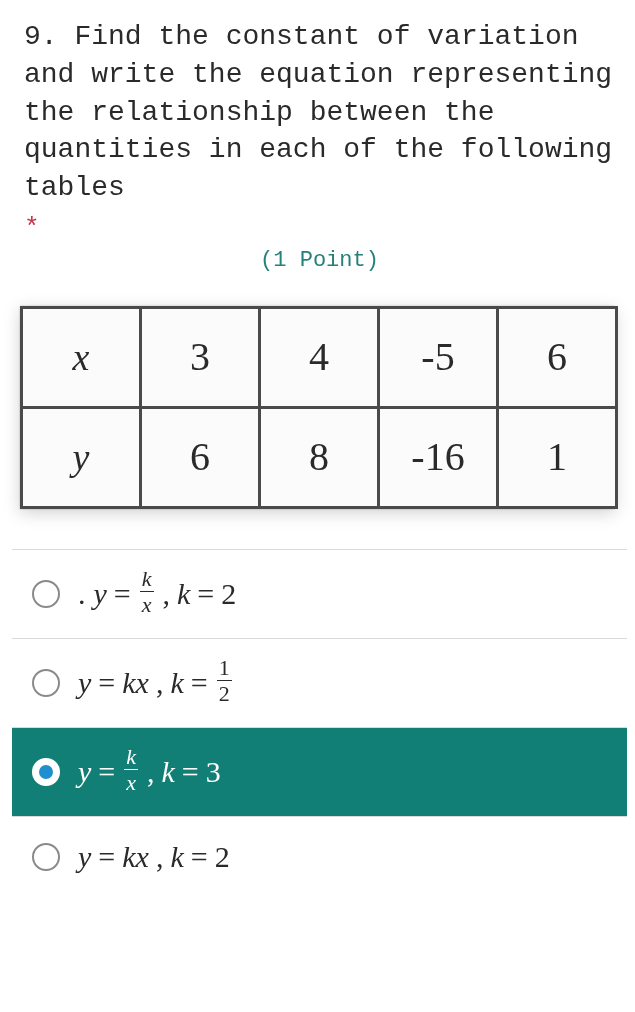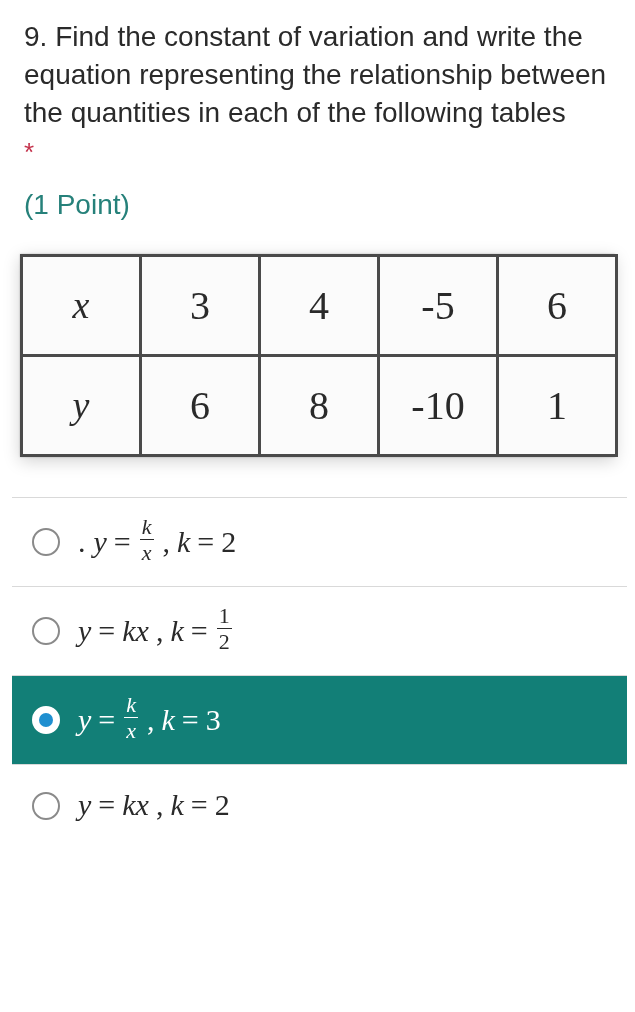--- a/index.html
+++ b/index.html
@@ -5,25 +5,25 @@
   * { box-sizing: border-box; margin: 0; padding: 0; }
   html, body { width: 635px; height: 1012px; }
   body {
     font-family: "Segoe UI", Arial, sans-serif;
     background: #ffffff;
     color: #2a2a2a;
     padding: 18px 20px 0 24px;
     font-size: 28px;
     line-height: 1.35;
   }
-  .question-block { margin-bottom: 6px; }
+  .question-block { margin-bottom: 6px; font-family: Liberation Mono, monospace; }
   .qnum { display: inline; }
   .qtext { display: inline; }
   .asterisk { color: #c4314b; display: block; margin-top: 4px; font-size: 26px; }
-  .points { color: #26817a; margin-top: 16px; font-size: 28px; }
+  .points { color: #26817a; margin-top: 0; font-size: 22px; text-align: center; }
 
   .table-wrap {
     margin: 30px 0 40px -4px;
     box-shadow: 0 4px 16px rgba(0,0,0,0.18), 0 0 2px rgba(0,0,0,0.25);
     filter: blur(0.3px);
   }
   table.data {
     border-collapse: collapse;
     width: 598px;
     table-layout: fixed;
@@ -119,21 +119,21 @@
       <td class="head">x</td>
       <td>3</td>
       <td>4</td>
       <td>-5</td>
       <td>6</td>
     </tr>
     <tr>
       <td class="head">y</td>
       <td>6</td>
       <td>8</td>
-      <td>-10</td>
+      <td>-16</td>
       <td>1</td>
     </tr>
   </tbody>
     </table>
 </div>
 
 <div class="options">
 
   <div class="option">
     <span class="radio"></span>

